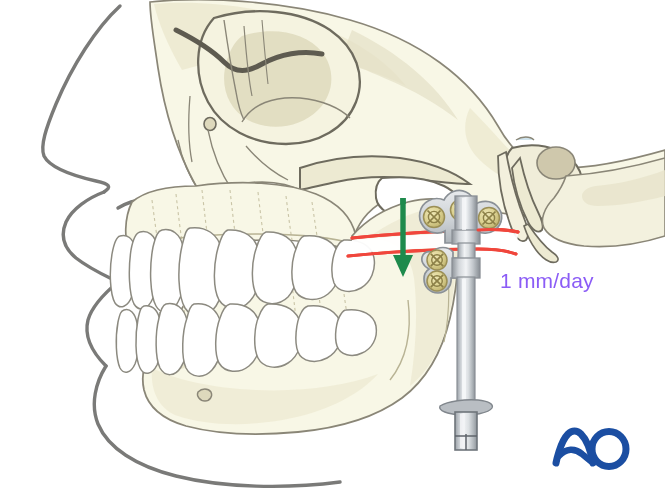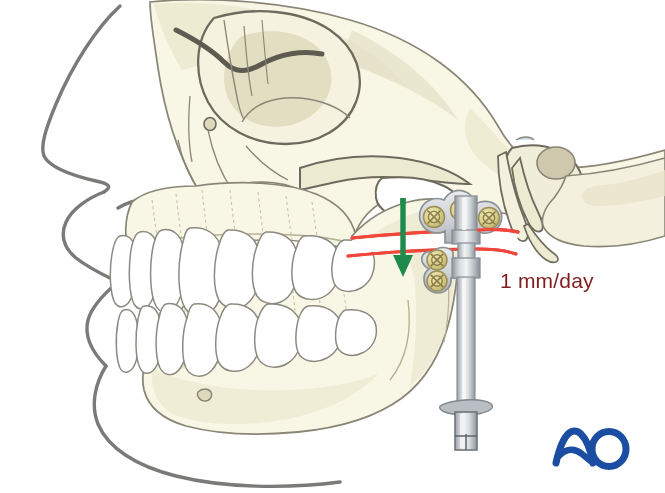--- a/index.html
+++ b/index.html
@@ -6,21 +6,21 @@
   html,body{margin:0;padding:0;background:#ffffff;}
   body{width:665px;height:493px;overflow:hidden;
        font-family:"Liberation Sans","DejaVu Sans",sans-serif;}
   #stage{position:relative;width:665px;height:493px;background:#ffffff;}
   #stage svg{display:block;position:absolute;top:0;left:0;}
   .rate-label{
     position:absolute;
     font-family:"Liberation Sans","DejaVu Sans",sans-serif;
     font-size:21px;
     letter-spacing:0.2px;
-    color:#7f1d1d;
+    color:#8b5cf6;
     white-space:nowrap;
   }
 </style>
 </head>
 <body>
 
 <div id="stage">
 
   <svg width="665" height="493" viewBox="0 0 665 493">
     <defs>

